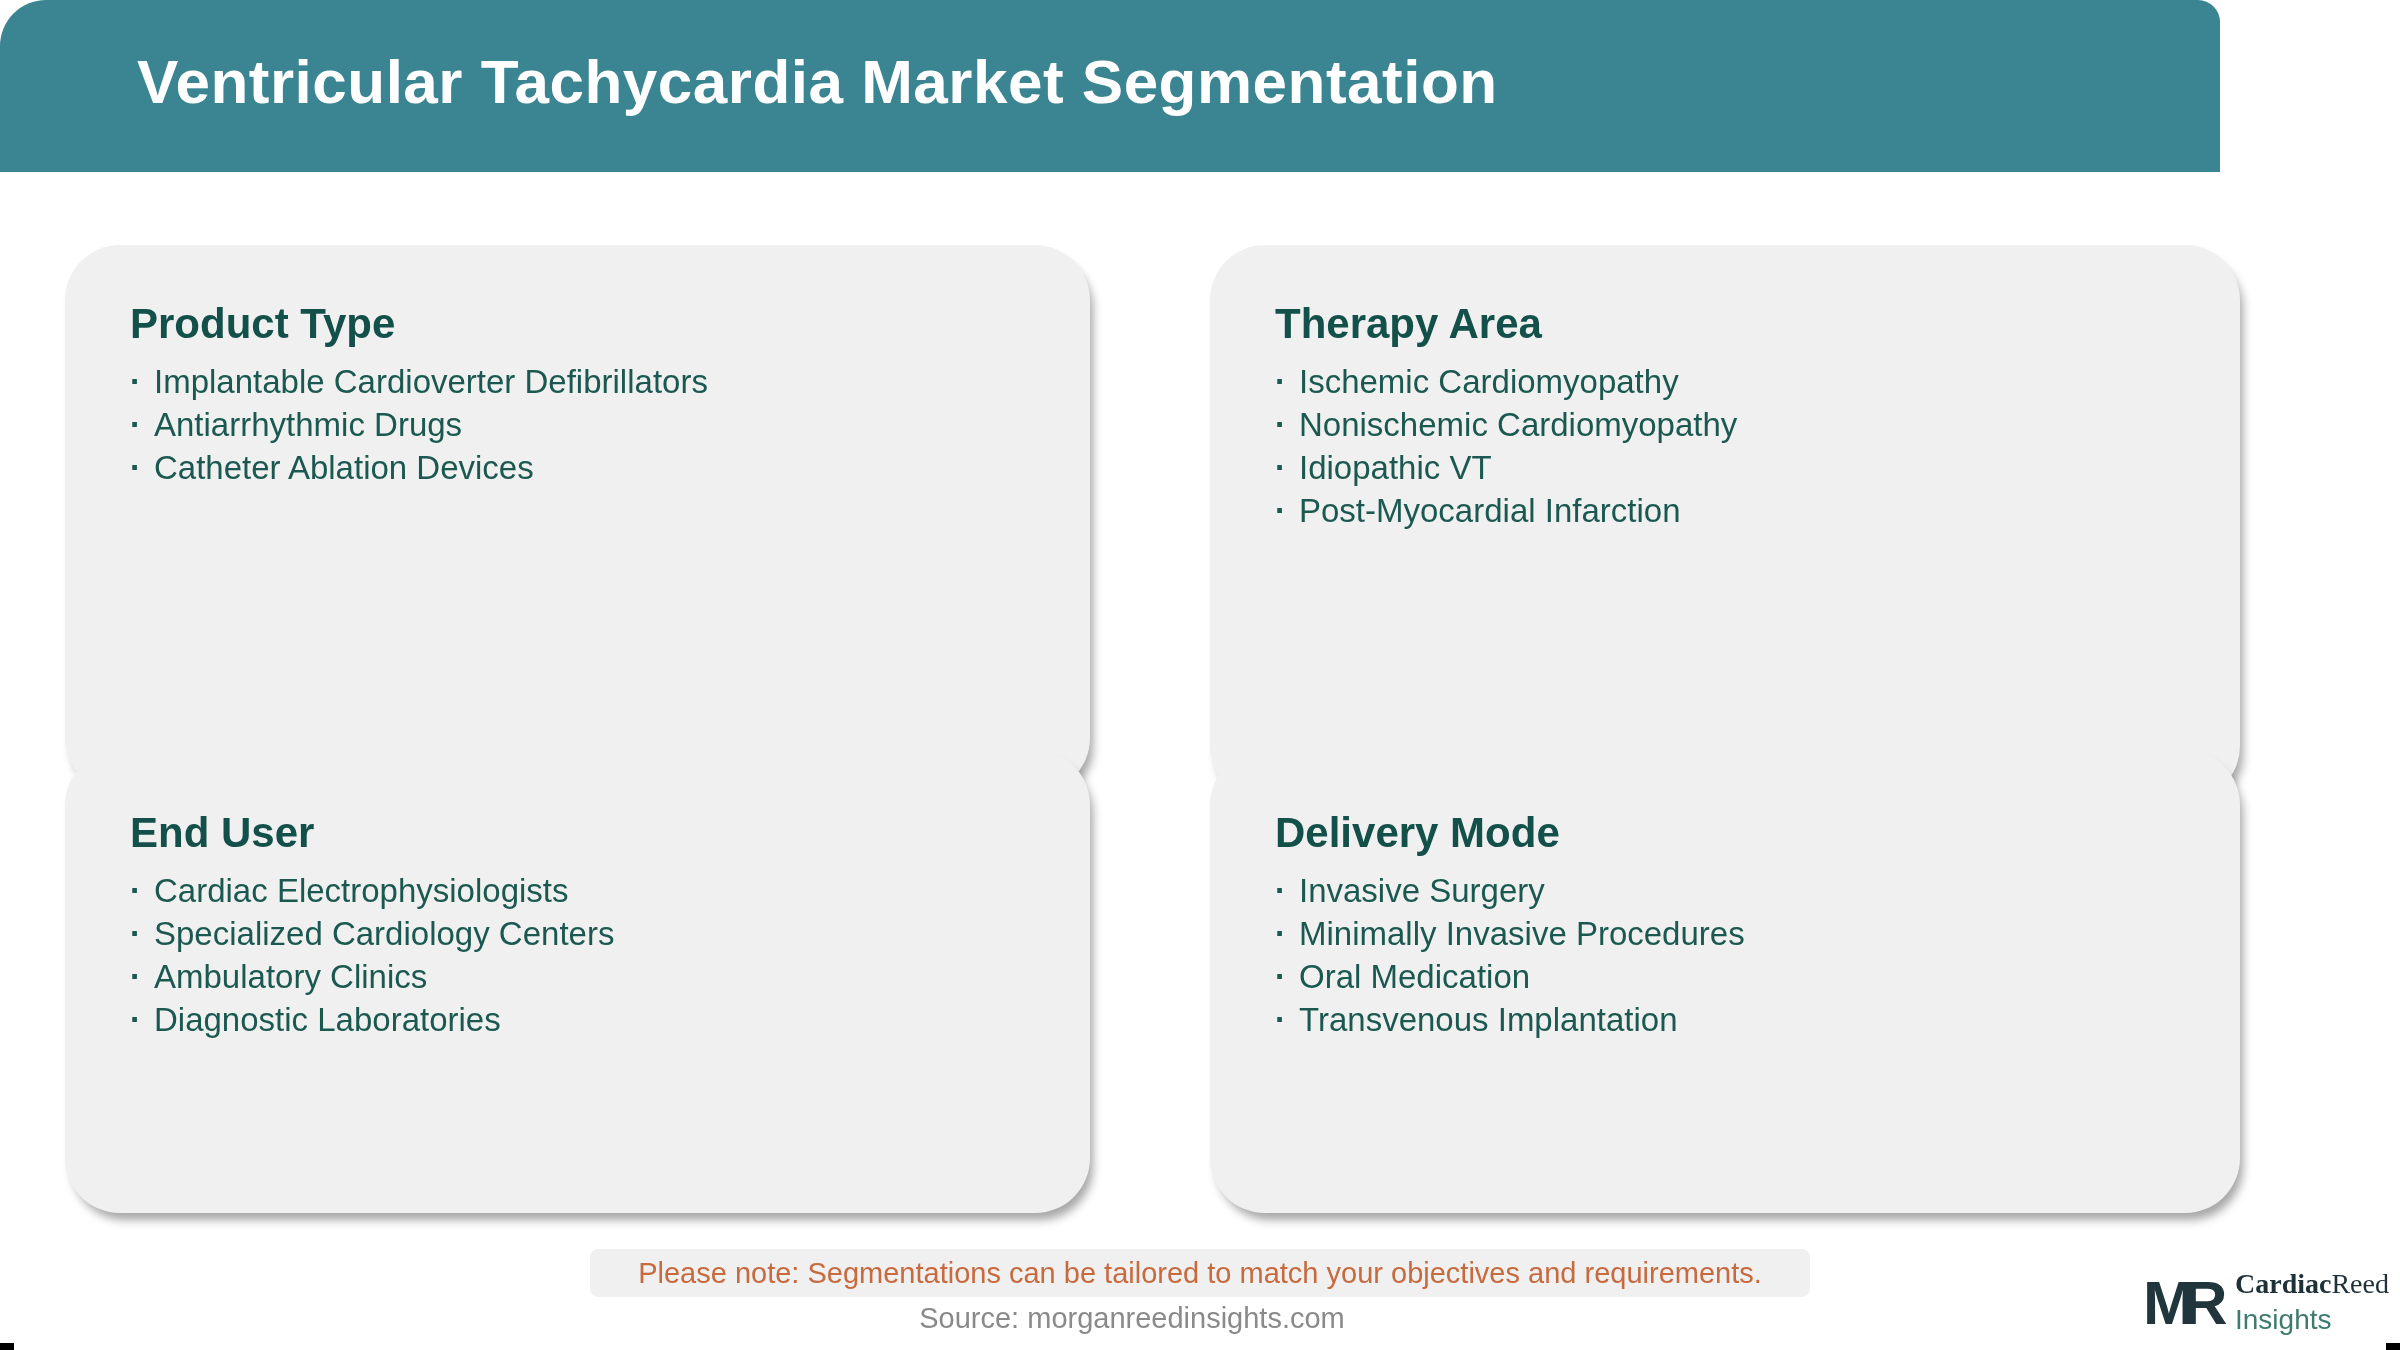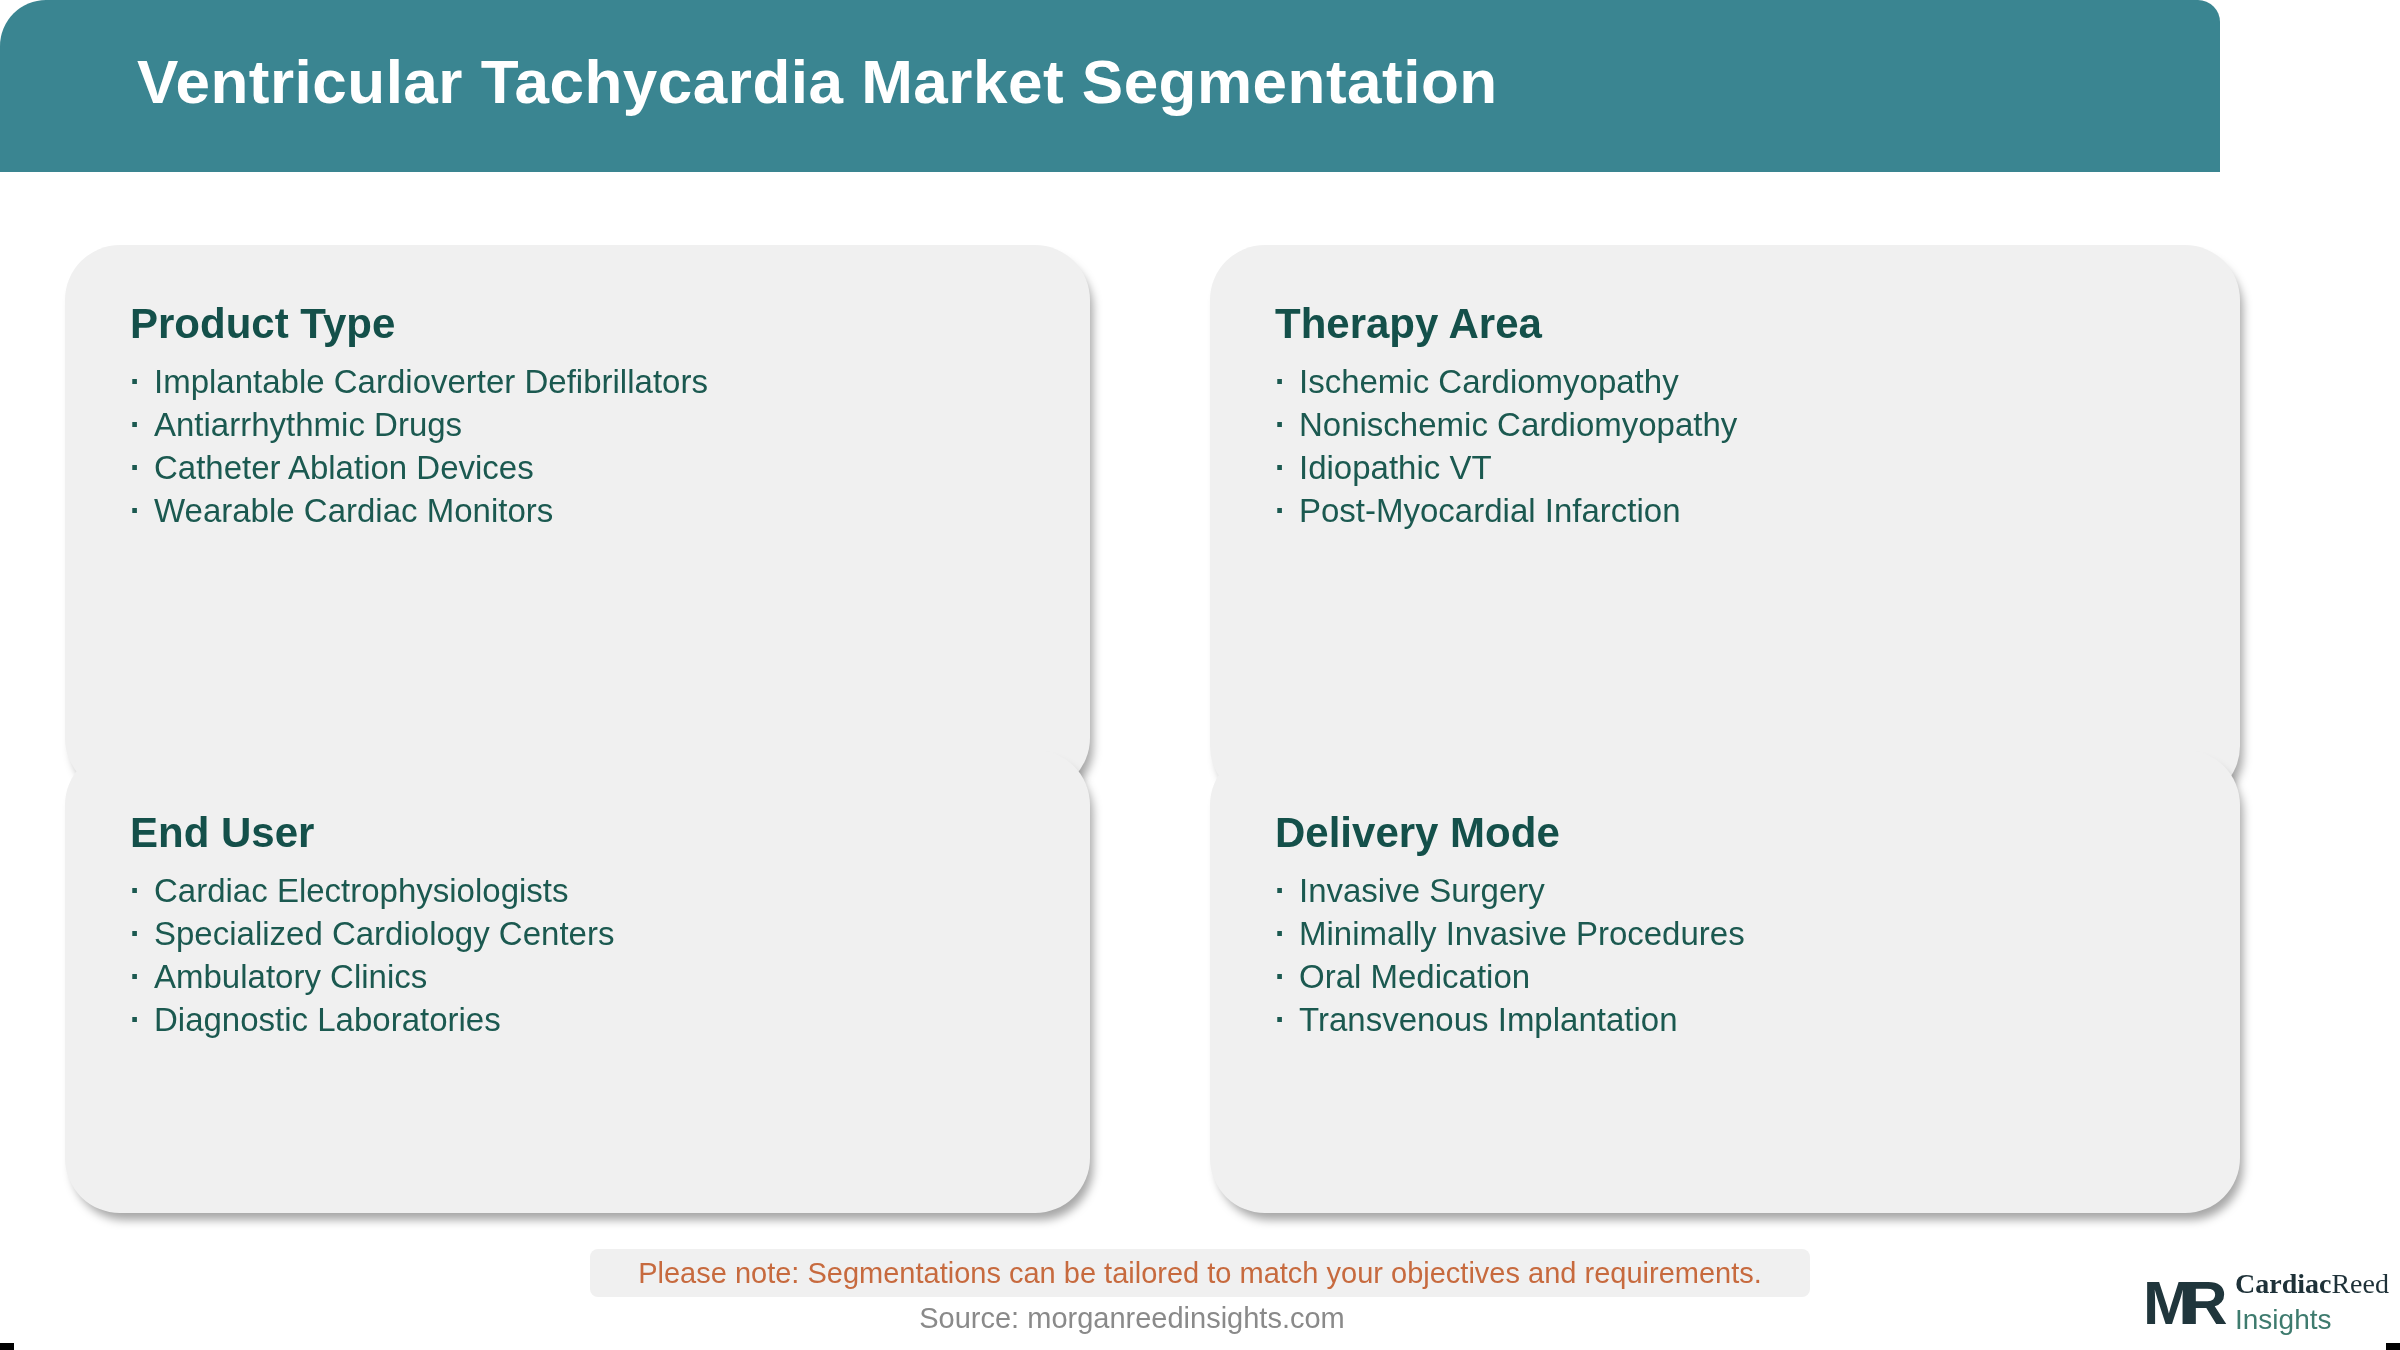--- a/index.html
+++ b/index.html
@@ -132,21 +132,20 @@
   <div class="header-bar">
     <h1 class="slide-title">Ventricular Tachycardia Market Segmentation</h1>
   </div>
 
   <section class="card card-product-type">
     <h2 class="card-title">Product Type</h2>
     <ul class="card-list">
         <li>Implantable Cardioverter Defibrillators</li>
         <li>Antiarrhythmic Drugs</li>
         <li>Catheter Ablation Devices</li>
-        <li>Wearable Cardiac Monitors</li>
       </ul>
   </section>
 
   <section class="card card-therapy-area">
     <h2 class="card-title">Therapy Area</h2>
     <ul class="card-list">
         <li>Ischemic Cardiomyopathy</li>
         <li>Nonischemic Cardiomyopathy</li>
         <li>Idiopathic VT</li>
         <li>Post-Myocardial Infarction</li>

